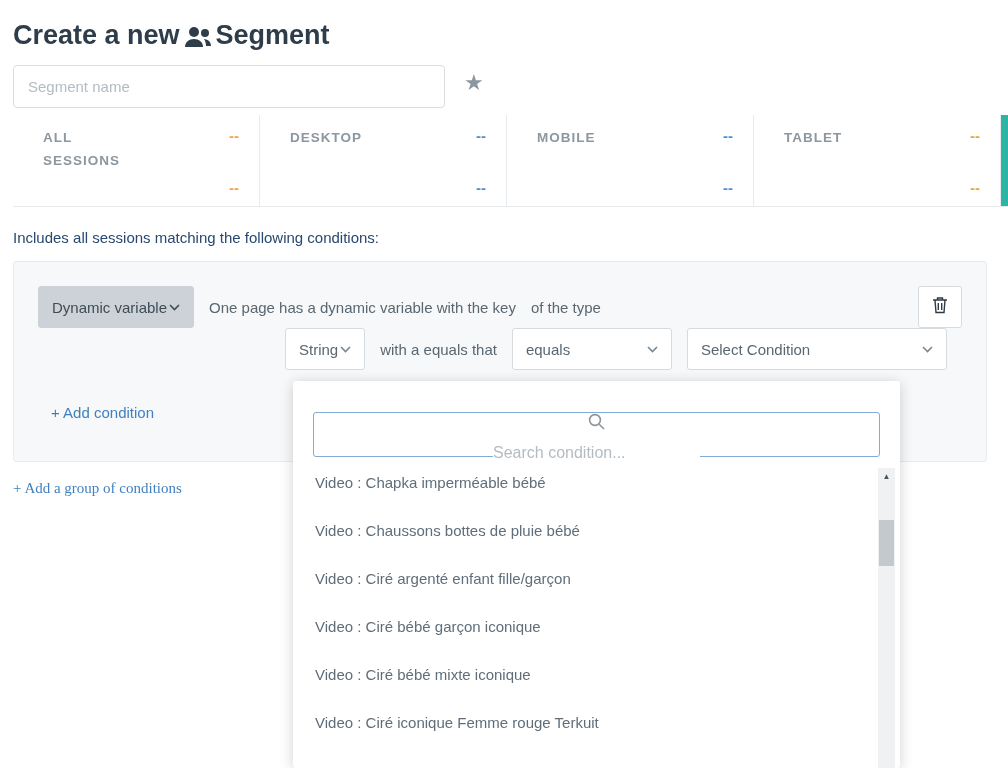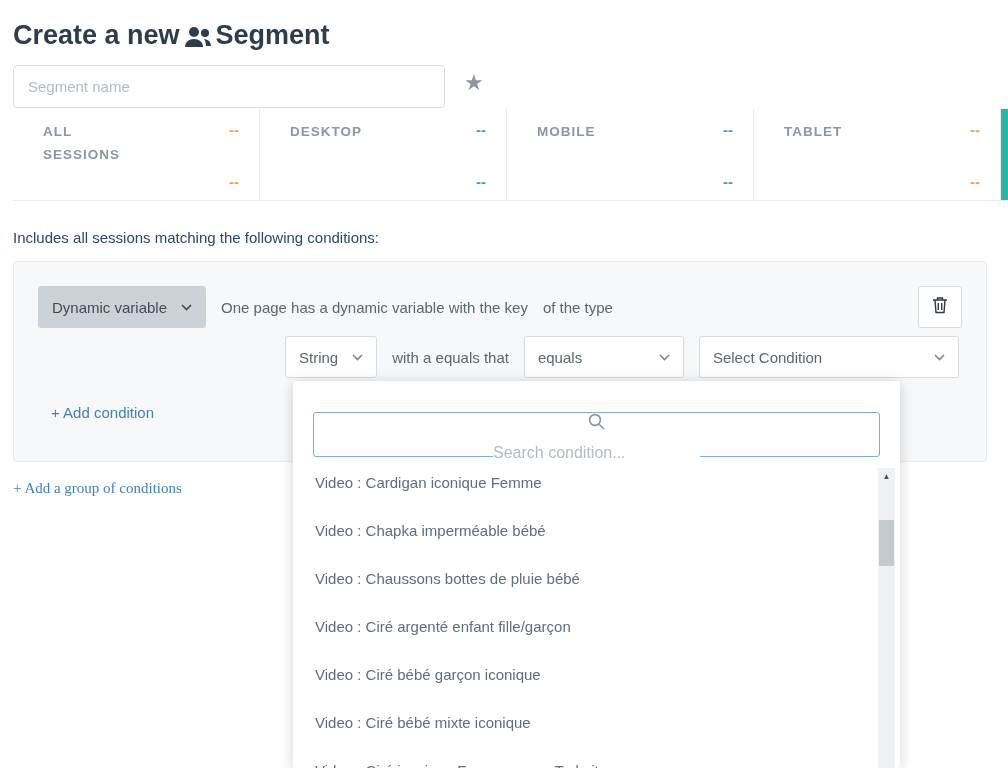--- a/index.html
+++ b/index.html
@@ -10,37 +10,37 @@
   
   .title { position:absolute; left:13px; top:20px; font-size:27px; font-weight:700; color:#2e3d49; display:flex; align-items:center; gap:3px; }
   .title svg { margin-top:3px; }
 
   
   .seg-input { position:absolute; left:13px; top:65px; width:432px; height:43px; border:1px solid #d8dde2; border-radius:4px; font-size:15px; color:#3f4c57; padding:0 14px; outline:none; font-family:"Liberation Sans", sans-serif; }
   .seg-input::placeholder { color:#b3bcc3; }
   .star { position:absolute; left:464px; top:72px; font-size:22px; color:#8d979f; cursor:pointer; line-height:1; }
 
   
-  .stats { position:absolute; left:13px; top:109px; width:995px; height:92px; display:flex; border-bottom:1px solid #e8ebee; }
+  .stats { position:absolute; left:13px; top:115px; width:995px; height:92px; display:flex; border-bottom:1px solid #e8ebee; }
   .stat { flex:0 0 247px; border-right:1px solid #e8ebee; padding:12px 20px 10px 30px; display:flex; flex-direction:column; justify-content:space-between; }
   .stat .r1 { display:flex; justify-content:space-between; align-items:flex-start; }
   .stat .r2 { display:flex; justify-content:flex-end; }
   .stat .lbl { font-size:13.5px; font-weight:700; letter-spacing:1px; color:#8c97a0; max-width:110px; line-height:1.7; }
   .stat .dash { font-size:15px; font-weight:700; }
   .stat-partial { flex:0 0 16px; border-left:8px solid #2ab5a5; }
 
   
   .intro { position:absolute; left:13px; top:229px; font-size:15px; color:#27496f; }
 
   
   .panel { position:absolute; left:13px; top:261px; width:974px; height:201px; background:#f7f8f9; border:1px solid #e8ebed; border-radius:3px; padding:24px; }
   .crow { display:flex; align-items:center; gap:15px; }
-  .crow + .crow { margin-top:8px; margin-left:203px;padding-left:44px; }
+  .crow + .crow { margin-left:203px;padding-left:44px; }
   .ctext { font-size:15px; color:#5a6771; white-space:nowrap; }
-  .select { display:inline-flex; align-items:center; justify-content:space-between; gap:14px; height:42px; padding:0 13px; background:#fff; border:1px solid #d6dbdf; border-radius:3px; font-size:15px; color:#5a6771; cursor:pointer; white-space:nowrap; }
+  .select { display:inline-flex; align-items:center; justify-content:space-between; gap:2px; height:42px; padding:0 13px; background:#fff; border:1px solid #d6dbdf; border-radius:3px; font-size:15px; color:#5a6771; cursor:pointer; white-space:nowrap; }
   .select.gray { background:#ccd2d8; border-color:#ccd2d8; color:#3f4c57; }
   .select.w-key { width:235px; }
   .select.w-op { width:160px; }
   .select.w-val { width:260px; }
   .chev { flex:0 0 auto; display:inline-flex; }
   .trash-btn { margin-left:auto; width:44px; height:42px; background:#fff; border:1px solid #d6dbdf; border-radius:3px; display:flex; align-items:center; justify-content:center; cursor:pointer; }
   .add-link { position:absolute; left:37px; top:142px; font-size:15px; color:#4180c0; cursor:pointer; }
   .add-group { position:absolute; left:13px; top:480px; font-size:15px; color:#4180c0; cursor:pointer;font-family:Liberation Serif, serif; }
 
   
@@ -175,21 +175,20 @@
     <div class="search-wrap">
       <span>
         <svg width="17" height="17" viewBox="0 0 17 17" fill="none" stroke="#8a949c" stroke-width="1.6">
           <circle cx="7" cy="7" r="5.4"></circle>
             <path d="M11.2 11.2L16 16"></path>
         </svg>
       </span>
       <input type="text" placeholder="Search condition..." style="">
     </div>
     <div class="options">
-      <div class="option">Video : Cardigan iconique Femme</div>
       <div class="option">Video : Chapka imperméable bébé</div>
       <div class="option">Video : Chaussons bottes de pluie bébé</div>
       <div class="option">Video : Ciré argenté enfant fille/garçon</div>
       <div class="option">Video : Ciré bébé garçon iconique</div>
       <div class="option">Video : Ciré bébé mixte iconique</div>
       <div class="option">Video : Ciré iconique Femme rouge Terkuit</div>
     </div>
     <div class="sbar">
       <div class="arrow">▲</div>
       <div class="thumb"></div>

